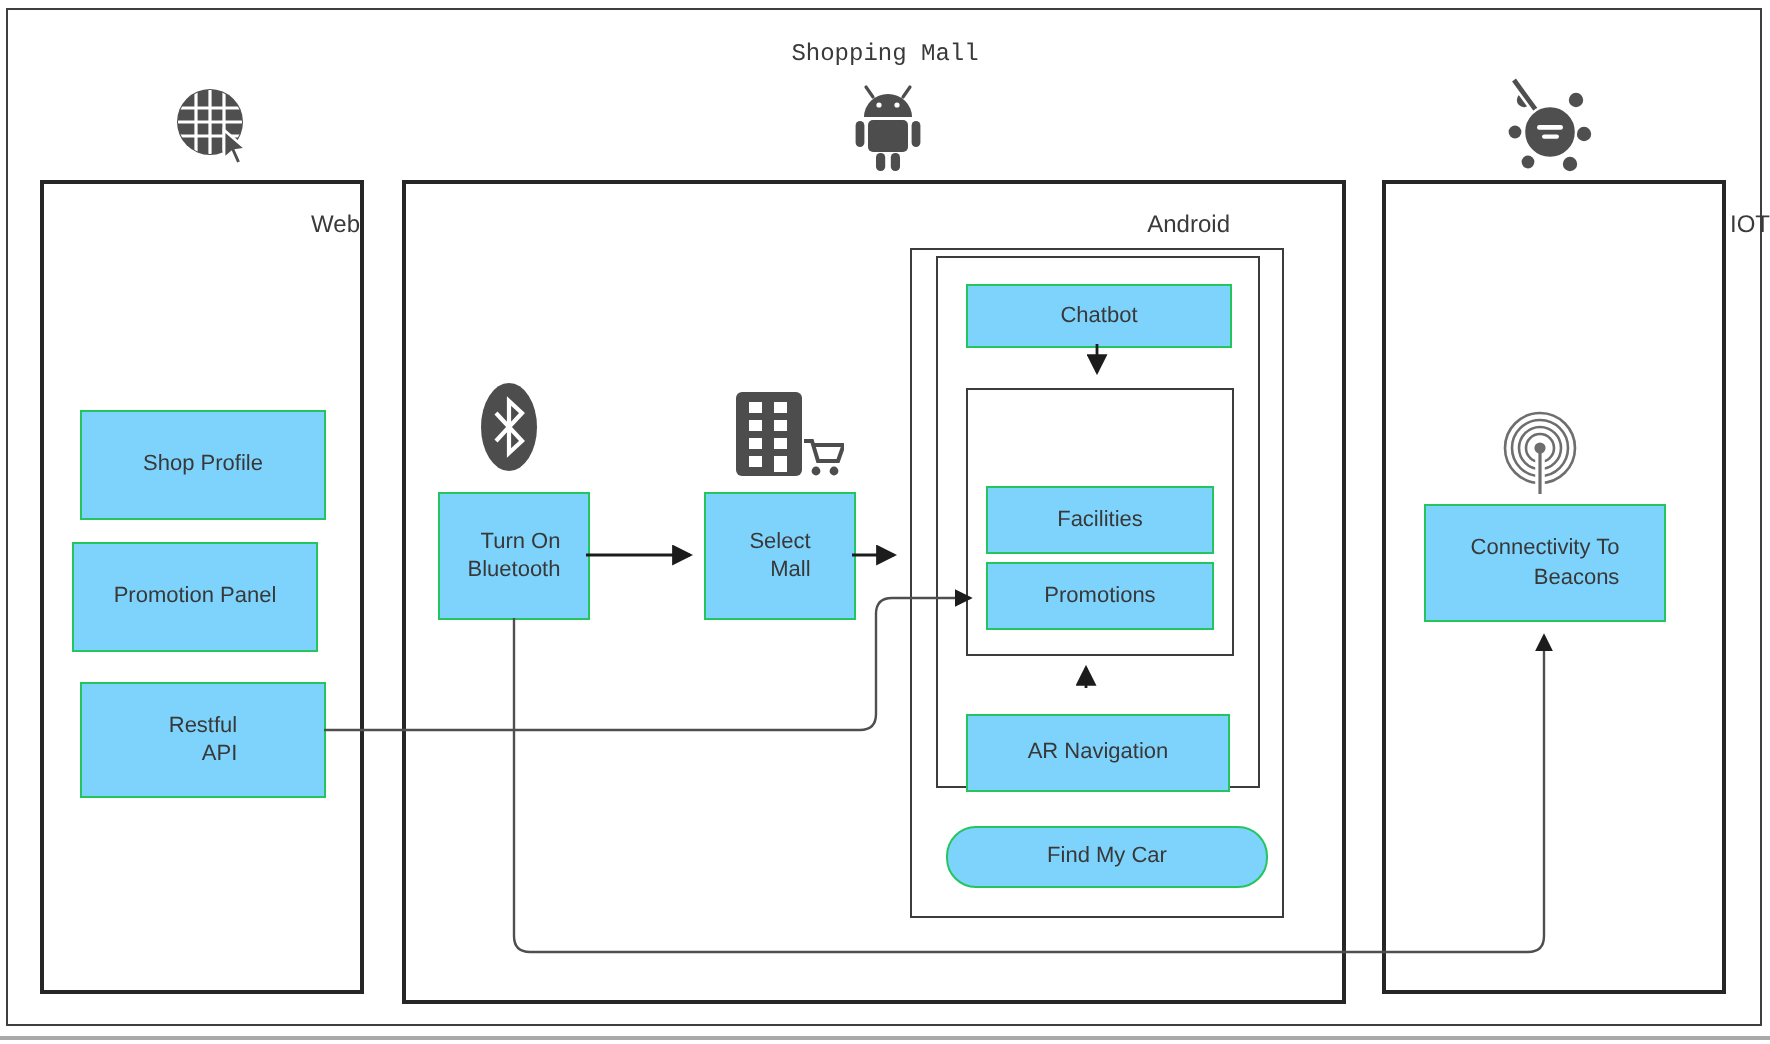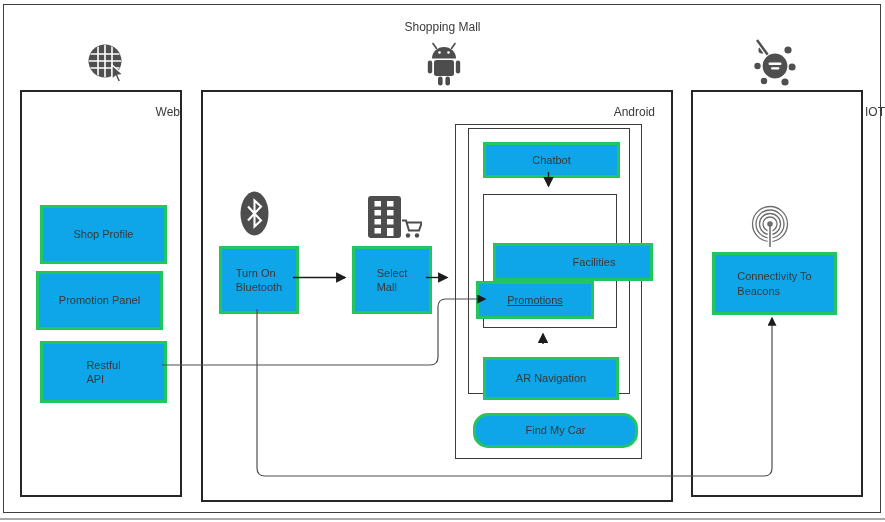--- a/index.html
+++ b/index.html
@@ -3,46 +3,46 @@
 <meta charset="utf-8">
 <style>
   html,body{margin:0;padding:0;background:#fff;}
   #canvas{
     position:relative;width:885px;height:522px;background:#ffffff;
     font-family:"Liberation Sans",sans-serif;color:#383838;overflow:hidden;
   }
   .abs{position:absolute;}
   #frame{left:3px;top:4px;width:876px;height:507px;border:1.4px solid #3f3f3f;}
   #bottom-edge{left:0;top:518px;width:885px;height:2px;background:#a9a9a9;}
-  .title{left:0;top:20px;width:885px;text-align:center;font-size:12px;color:#3a3a3a;}
+  .title{left:0;top:20px;width:885px;text-align:center;font-size:12px;color:#3a3a3a;font-family:Liberation Mono, monospace;}
   .panel{border:2px solid #262626;background:transparent;}
   #web-panel{left:20px;top:90px;width:158px;height:403px;}
   #android-panel{left:201px;top:90px;width:468px;height:408px;}
   #iot-panel{left:691px;top:90px;width:168px;height:403px;}
   .panel-label{top:105px;text-align:right;font-size:12px;color:#3a3a3a;}
   #web-label{left:20px;width:160px;}
-  #android-label{left:201px;width:414px;padding-left:40px;}
+  #android-label{left:201px;width:414px;}
   #iot-label{left:691px;width:170px;margin-left:24px;}
   .box{
-    background:#0ea5e9;border:3px solid #22c55e;display:flex;align-items:center;justify-content:center;
-    text-align:left;font-size:11px;color:#383838;white-space:pre-line;line-height:1.3;
+    background:#7dd3fc;border:1px solid #22c55e;display:flex;align-items:center;justify-content:center;
+    text-align:right;font-size:11px;color:#383838;white-space:pre-line;line-height:1.3;
   }
   .group{border:1px solid #3c3c3c;background:transparent;}
   #shop-profile{left:40px;top:205px;width:121px;height:53px;}
   #promotion-panel{left:36px;top:271px;width:121px;height:53px;}
   #restful-api{left:40px;top:341px;width:121px;height:56px;}
   #turn-on-bluetooth{left:219px;top:246px;width:74px;height:62px;}
   #select-mall{left:352px;top:246px;width:74px;height:62px;}
   #app-outer-group{left:455px;top:124px;width:185px;height:333px;}
   #app-inner-group{left:468px;top:128px;width:160px;height:264px;}
   #chatbot{left:483px;top:142px;width:131px;height:30px;}
   #info-group{left:483px;top:194px;width:132px;height:132px;}
   #nearby{left:493px;top:205px;width:112px;height:32px;}
-  #facilities{left:493px;top:243px;width:112px;height:32px;padding-left:42px;}
-  #promotions{left:476px;top:281px;width:112px;height:32px;text-decoration:underline;}
+  #facilities{left:493px;top:243px;width:112px;height:32px;}
+  #promotions{left:493px;top:281px;width:112px;height:32px;}
   #ar-navigation{left:483px;top:345px;width:130px;height:37px;margin-top:12px;}
   #find-my-car{left:473px;top:413px;width:159px;height:29px;border-radius:15px;}
   #connectivity-to-beacons{left:712px;top:252px;width:119px;height:57px;}
   #overlay{left:0;top:0;width:885px;height:522px;pointer-events:none;}
 </style>
 </head>
 <body>
 
 <div id="canvas">
 

